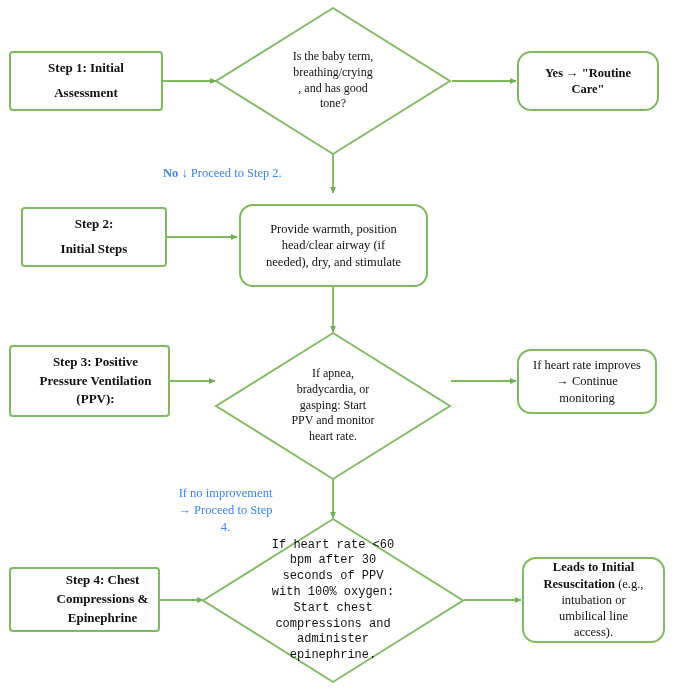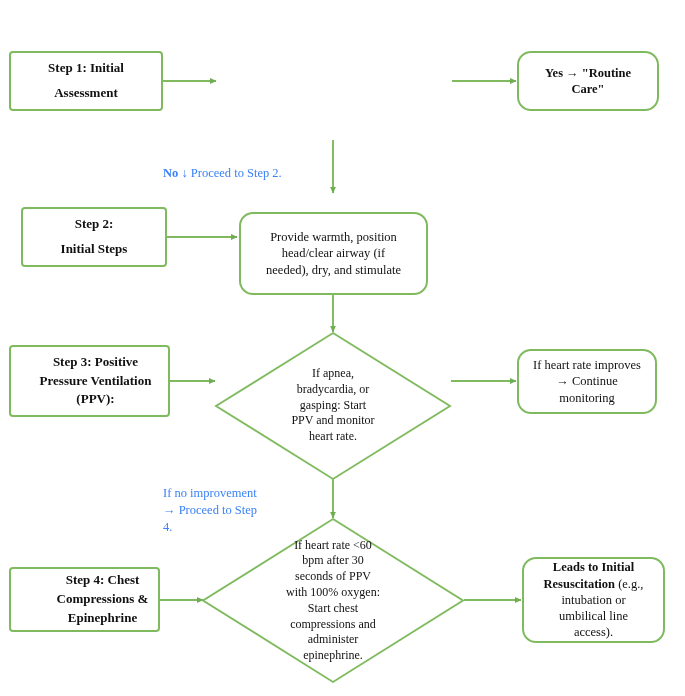--- a/index.html
+++ b/index.html
@@ -128,36 +128,45 @@
 
       <line x1="464" y1="600" x2="521" y2="600" marker-end="url(#arrow)"></line>
     </g>
   </svg>
 
   <div class="node box sharp step-label" style="left:9px; top:51px; width:154px; height:60px;">
     <span class="txt">Step 1: Initial
 Assessment</span>
   </div>
 
+  <div class="diamond d1" style="left:215px; top:7px; width:236px; height:148px;">
+    <svg width="236" height="148" viewBox="0 0 236 148">
+      <polygon points="118,1 235,74 118,147 1,74" fill="#ffffff" stroke="#7FBA5E" stroke-width="1.9"></polygon>
+    </svg>
+    <span class="dtxt">Is the baby term,
+breathing/crying
+, and has good
+tone?</span>
+  </div>
 
   <div class="node box round term-box" style="left:517px; top:51px; width:142px; height:60px;">
     <span class="txt bold">Yes → "Routine
 Care"</span>
   </div>
 
   <div class="edge-label" style="left:163px; top:148px;">
     <span class="bold">No</span><span> ↓ Proceed to Step 2.</span>
   </div>
 
   <div class="node box sharp step-label" style="left:21px; top:207px; width:146px; height:60px;">
     <span class="txt">Step 2:
 Initial Steps</span>
   </div>
 
-  <div class="node box round term-box" style="left:239px; top:212px; width:189px; height:83px;">
+  <div class="node box round term-box" style="left:239px; top:204px; width:189px; height:83px;">
     <span class="txt">Provide warmth, position
 head/clear airway (if
 needed), dry, and stimulate</span>
   </div>
 
   <div class="node box sharp step-label tight" style="left:9px; top:345px; width:161px; height:72px;padding-left:12px;">
     <span class="txt">Step 3: Positive
 Pressure Ventilation
 (PPV):</span>
   </div>
@@ -172,33 +181,33 @@
 PPV and monitor
 heart rate.</span>
   </div>
 
   <div class="node box round term-box" style="left:517px; top:349px; width:140px; height:65px;">
     <span class="txt">If heart rate improves
 → Continue
 monitoring</span>
   </div>
 
-  <div class="edge-label center" style="left:163px; top:468px; width:125px;">
+  <div class="edge-label center" style="left:163px; top:468px; width:125px;text-align:center;">
     <span>If no improvement
 → Proceed to Step
 4.</span>
   </div>
 
   <div class="node box sharp step-label tight" style="left:9px; top:567px; width:151px; height:65px;padding-left:36px;">
     <span class="txt">Step 4: Chest
 Compressions &amp;
 Epinephrine</span>
   </div>
 
-  <div class="diamond d4" style="left:202px; top:518px; width:262px; height:165px;">
+  <div class="diamond d4" style="left:202px; top:518px; width:262px; height:165px;font-family:Liberation Mono, monospace;">
     <svg width="262" height="165" viewBox="0 0 262 165">
       <polygon points="131,1 261,82.5 131,164 1,82.5" fill="#ffffff" stroke="#7FBA5E" stroke-width="1.9"></polygon>
     </svg>
     <span class="dtxt">If heart rate &lt;60
 bpm after 30
 seconds of PPV
 with 100% oxygen:
 Start chest
 compressions and
 administer

